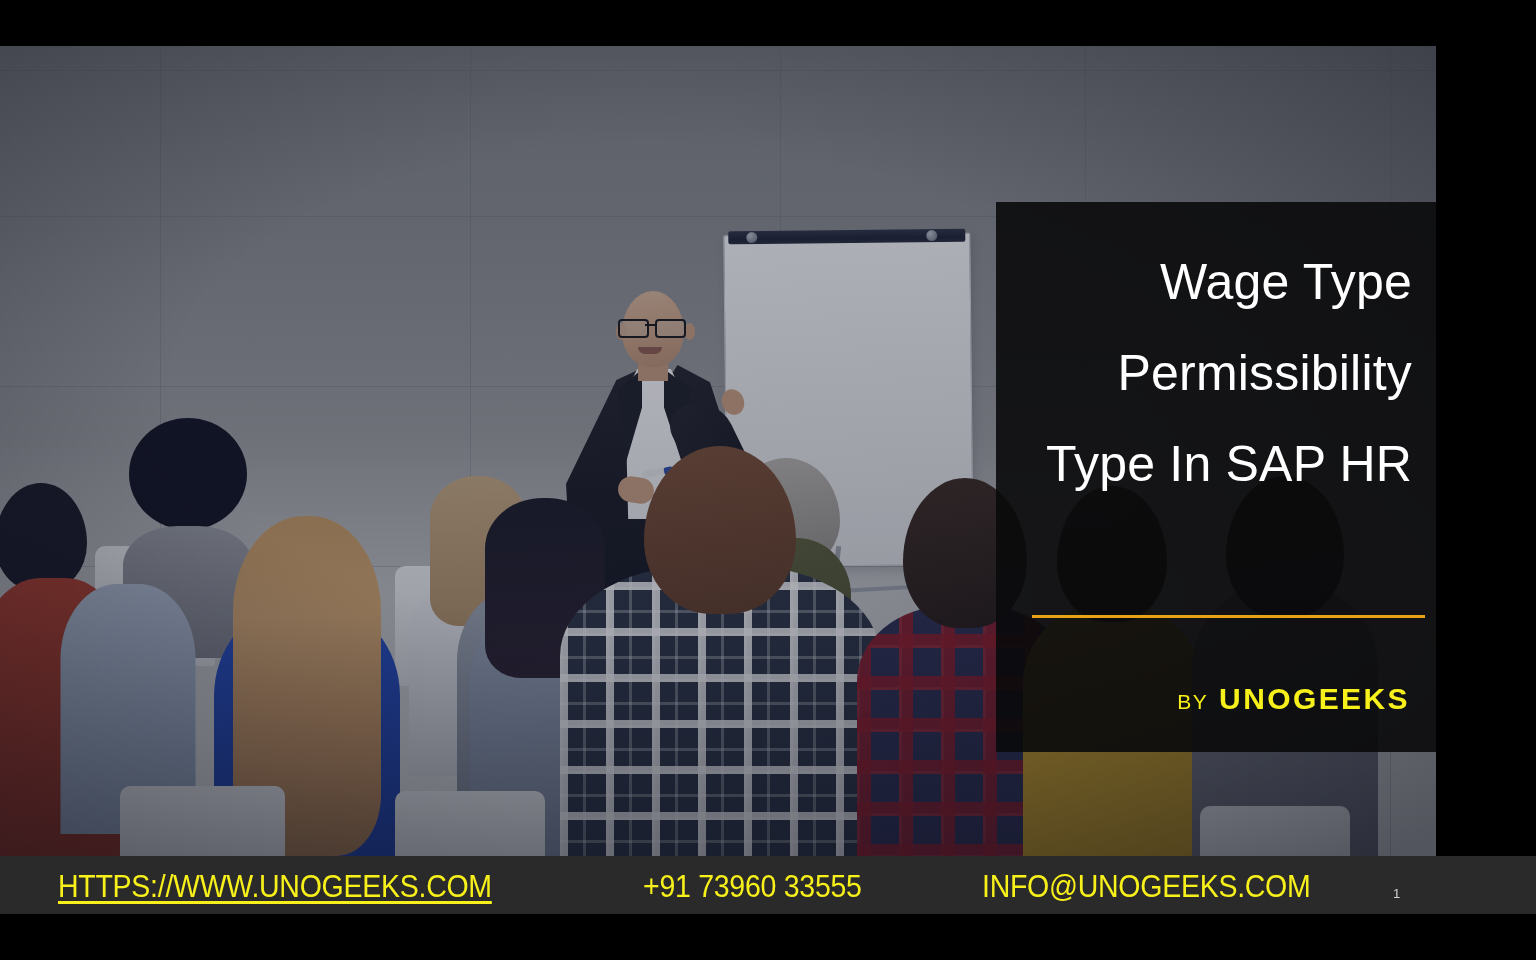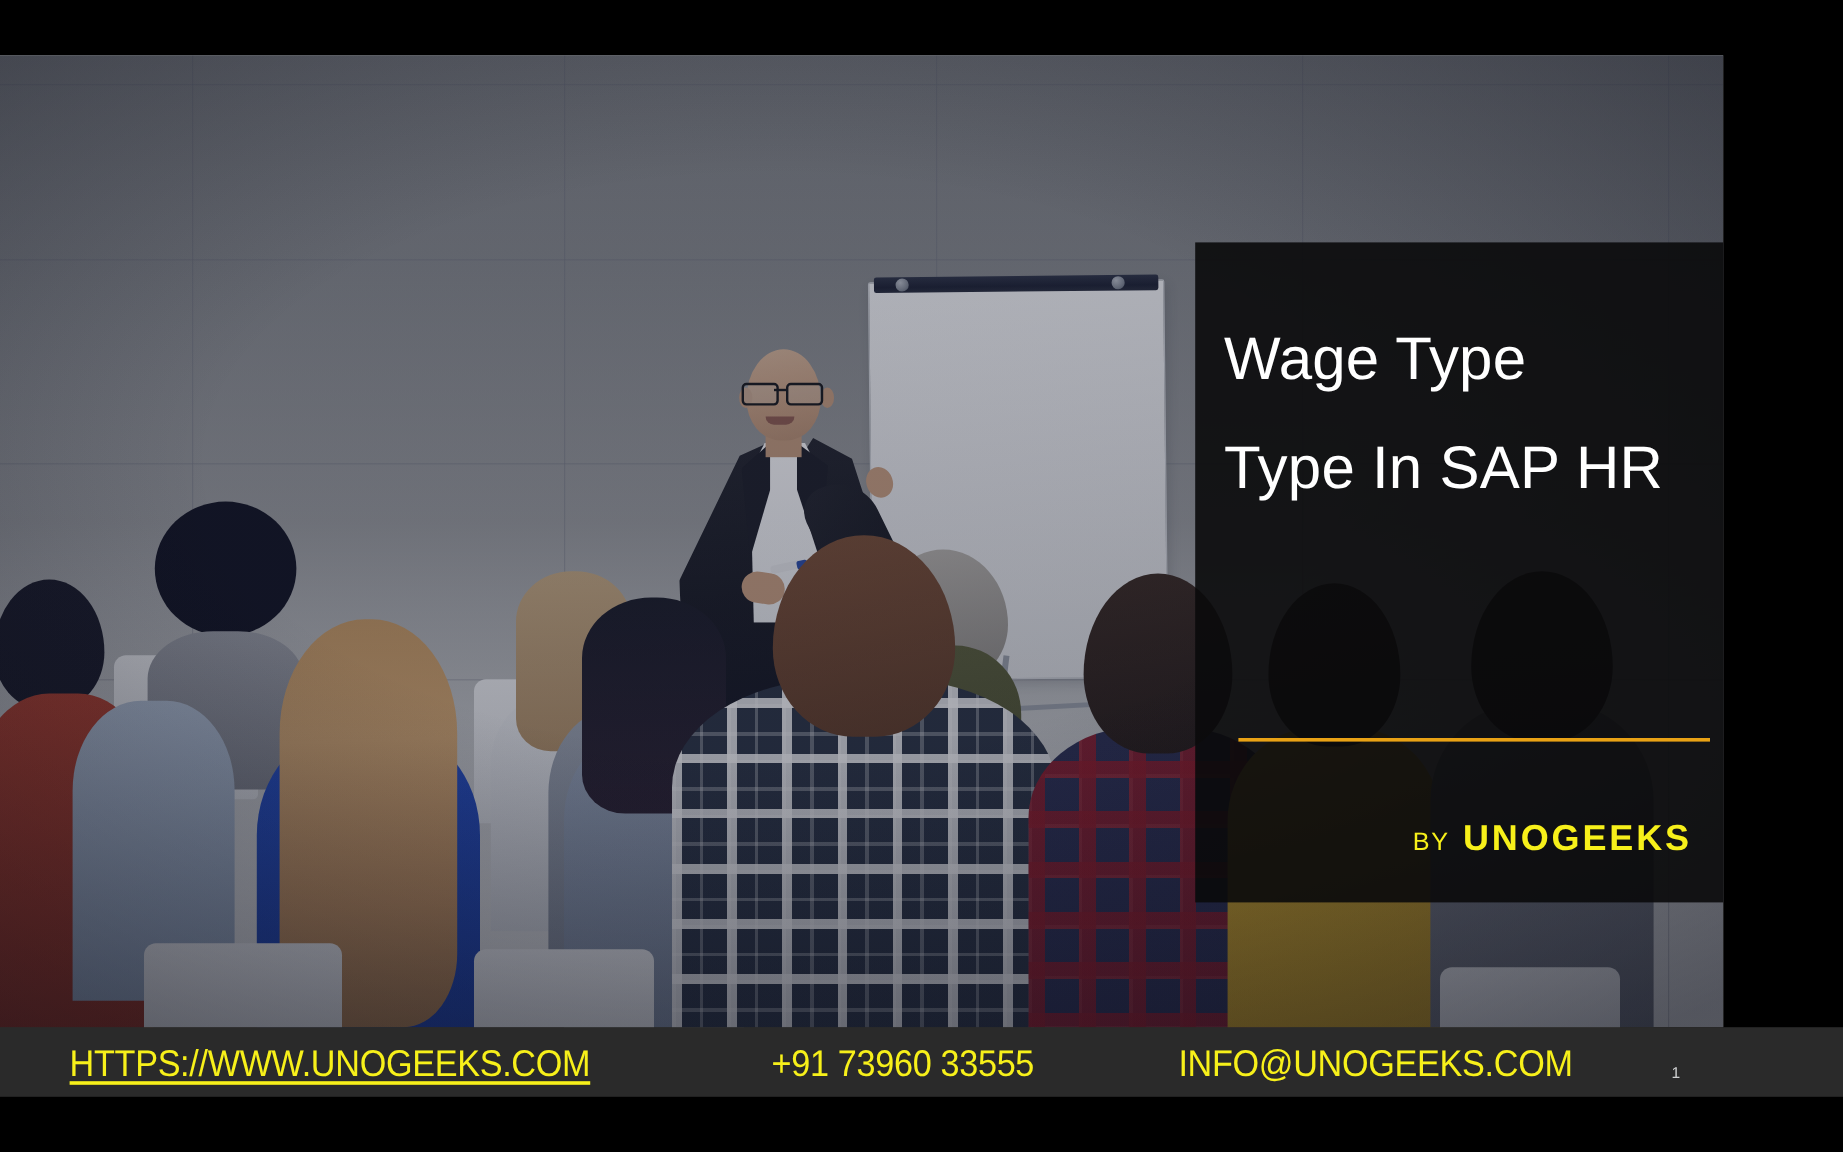--- a/index.html
+++ b/index.html
@@ -202,22 +202,22 @@
     left: 996px;
     top: 202px;
     width: 440px;
     height: 550px;
     background: rgba(10,10,11,.90);
     padding: 0;
     box-sizing: border-box;
   }
   .title-block {
     position:absolute;
-    left: 0; right: 0; top: 52px;
-    text-align: left;
+    left: 0; right: 0; top: 35px;
+    text-align: right;
     padding: 0 24px;
     box-sizing: border-box;
   }
   .title-line {
     color: #ffffff;
     font-size: 50px;
     line-height: 91px;
     font-weight: 400;
     letter-spacing: .2px;
     white-space: nowrap;
@@ -443,20 +443,21 @@
     <div class="chair" style="left:1200px; top:760px; width:150px; height:80px;"></div>
 
     <div class="photo-wash"></div>
     <div class="photo-vignette"></div>
   </div>
 
   <div class="title-panel">
 
     <div class="title-block">
       <div class="title-line">Wage Type</div>
+      <div class="title-line">Permissibility</div>
       <div class="title-line">Type In SAP HR</div>
     </div>
 
     <div class="divider-rule"></div>
 
 
     <div class="sub-by-row">
       <span class="sub-by">BY</span>
       <span class="sub-brand">UNOGEEKS</span>
     </div>

